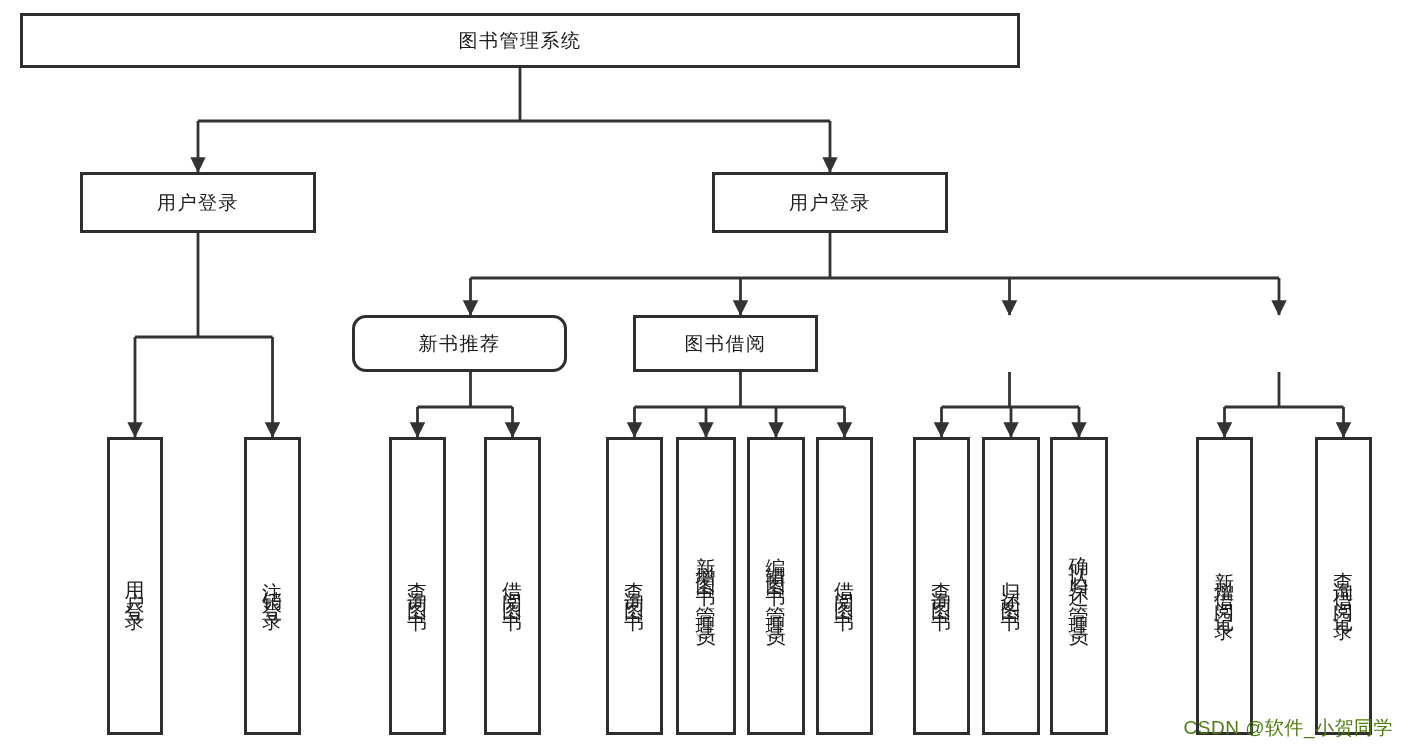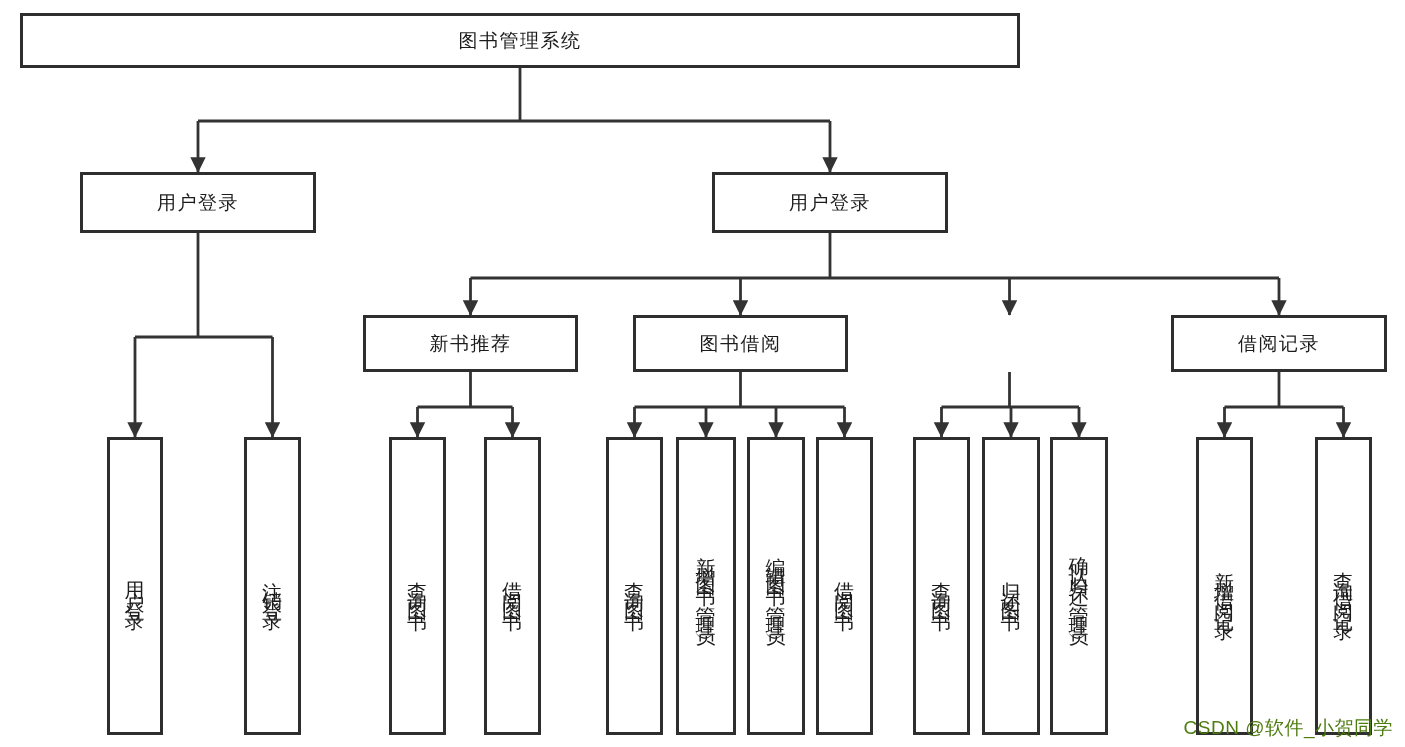--- a/index.html
+++ b/index.html
@@ -122,28 +122,25 @@
     <span>图书管理系统</span>
   </div>
 
   <div class="box hbox lvl2-a">
     <span>用户登录</span>
   </div>
   <div class="box hbox lvl2-b">
     <span>用户登录</span>
   </div>
 
-  <div class="box hbox lvl3" style="left:363px;width:215px;">
+  <div class="box hbox lvl3" style="left:352px;width:215px;border-radius:14px;">
     <span>新书推荐</span>
   </div>
-  <div class="box hbox lvl3" style="left:633px;width:215px;">
+  <div class="box hbox lvl3" style="left:633px;width:185px;">
     <span>图书借阅</span>
-  </div>
-  <div class="box hbox lvl3" style="left:1171px;width:216px;">
-    <span>借阅记录</span>
   </div>
 
   <div class="box leaf" style="left:107px;width:56px;">
     <span>用户登录</span>
   </div>
   <div class="box leaf" style="left:244px;width:57px;">
     <span>注销登录</span>
   </div>
   <div class="box leaf" style="left:389px;width:57px;">
     <span>查询图书</span>

